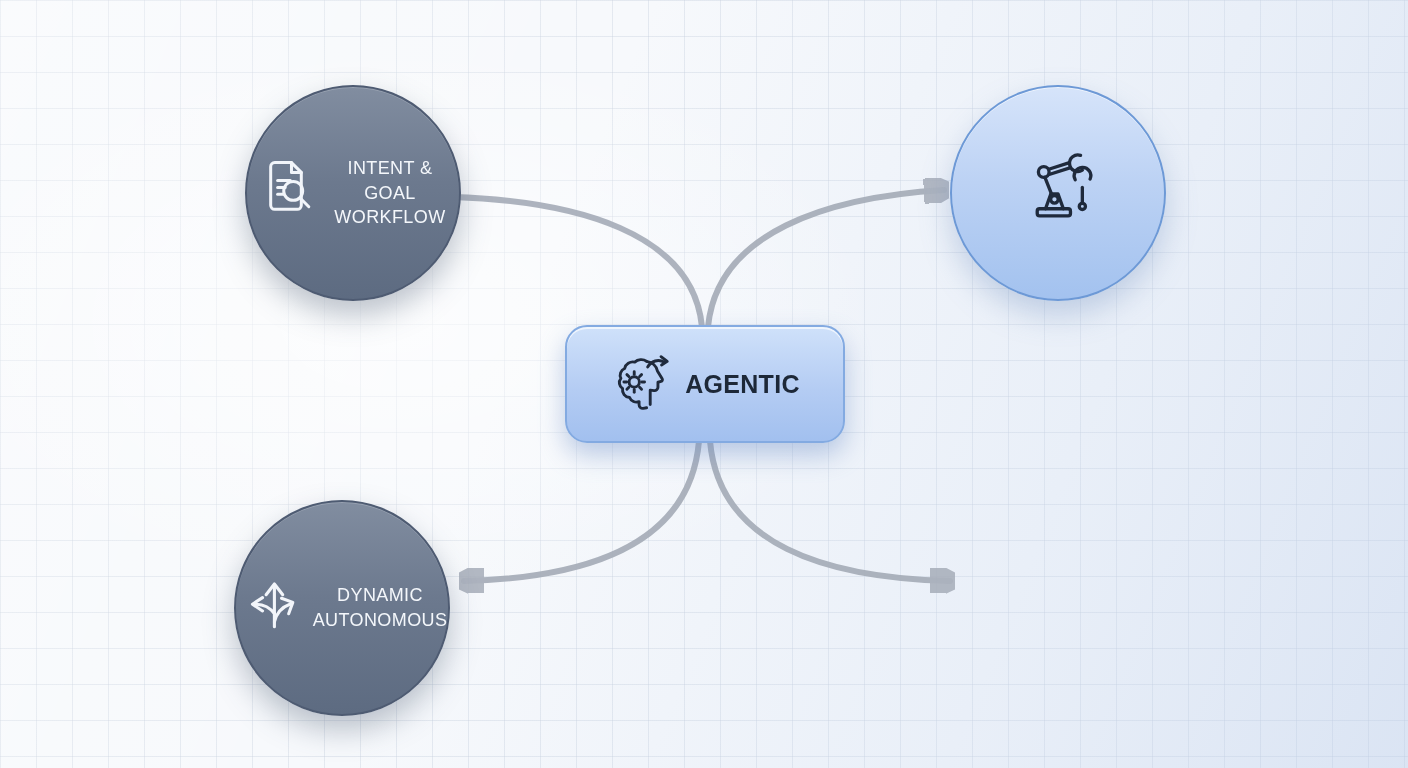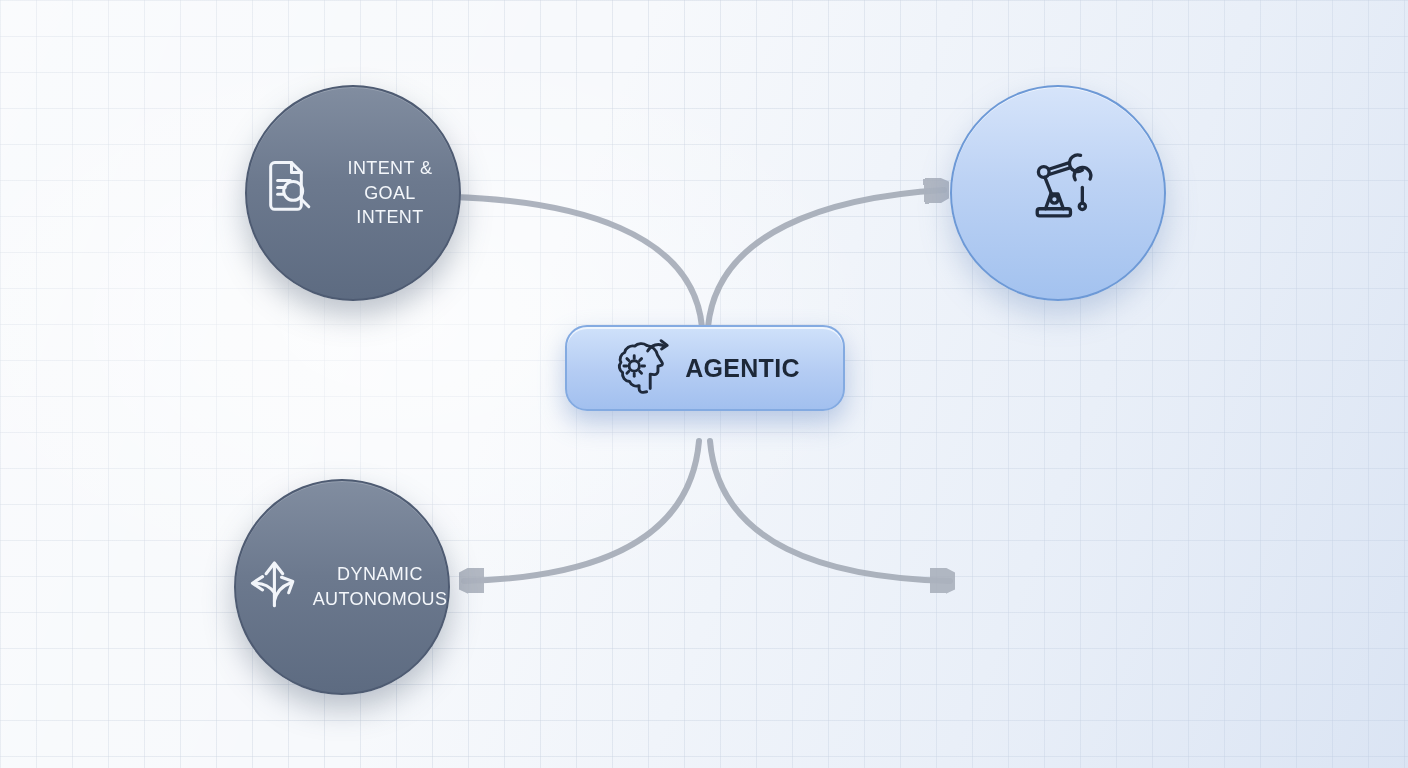--- a/index.html
+++ b/index.html
@@ -47,21 +47,21 @@
   .node .icon{width:76px;height:76px;margin-bottom:10px;}
   .node .icon svg{width:100%;height:100%;display:block;}
   .node-label{
     font-size:18px;font-weight:500;letter-spacing:.4px;line-height:1.38;
   }
   .node-dark .node-label{color:#f4f7fb;}
   .node-light .node-label{color:#1e2a3e;}
 
   .center-box{
     position:absolute;
-    left:565px;top:325px;width:280px;height:86px;
+    left:565px;top:325px;width:280px;height:118px;
     box-sizing:border-box;
     border-radius:22px;
     background:linear-gradient(180deg,#cfe1fa 0%,#b4ccf3 55%,#a2c0ef 100%);
     border:2px solid #83aae1;
     box-shadow:0 12px 26px rgba(110,145,200,.45), inset 0 2px 0 rgba(255,255,255,.65);
     display:flex;align-items:center;justify-content:center;
     gap:9px;
     z-index:3;
   }
   .center-box .icon{width:66px;height:66px;flex:0 0 auto;}
@@ -101,21 +101,21 @@
           <path d="M26.5 25.5 h11"></path>
           <path d="M26.5 31.5 h6.5"></path>
           <path d="M26.5 37.5 h5.5"></path>
           <circle cx="40" cy="34.5" r="8.2"></circle>
           <path d="M46.2 40.9 L53.5 48.2"></path>
         </g>
       </svg>
     </span>
     <div class="node-label">
       <span class="line">INTENT &amp; GOAL</span>
-      <span class="line">INTENT</span>
+      <span class="line">WORKFLOW</span>
     </div>
   </div>
 
   <div class="node node-light" style="left:950px;top:85px;">
     <span class="icon">
       <svg viewBox="0 0 64 64">
         <g class="ico-stroke-dark">
           <rect x="14.5" y="49.5" width="28" height="6" rx="2"></rect>
           <path d="M21.5 49.5 L26 37 h6 L36.5 49.5"></path>
           <circle cx="29" cy="41.5" r="3.2"></circle>
@@ -125,21 +125,21 @@
           <path d="M25.2 20.4 L42 15"></path>
           <path d="M51 4.5 a7 7 0 1 0 1.5 12.5"></path>
           <path d="M46.5 25 a7 7 0 1 1 12.5 -0.5"></path>
           <path d="M52.5 31.5 V45"></path>
           <circle cx="52.5" cy="47.5" r="2.6"></circle>
         </g>
       </svg>
     </span>
   </div>
 
-  <div class="node node-dark" style="left:234px;top:479px;">
+  <div class="node node-dark" style="left:234px;top:500px;">
     <span class="icon">
       <svg viewBox="0 0 64 64">
         <g class="ico-stroke-light">
           <path d="M31.5 52 V40.5"></path>
           <path d="M31.5 40.5 V18.5"></path>
           <path d="M24.5 25 L31.5 16 L38.5 25"></path>
           <path d="M31.5 41 c-3.5 -5 -8.5 -7.8 -15.5 -8"></path>
           <path d="M21.5 27.5 L13 33 L21.5 38.7"></path>
           <path d="M31.5 48 c1.8 -8 6 -12.5 13 -15"></path>
           <path d="M37.5 28 L47 31.5 L43.5 41"></path>

